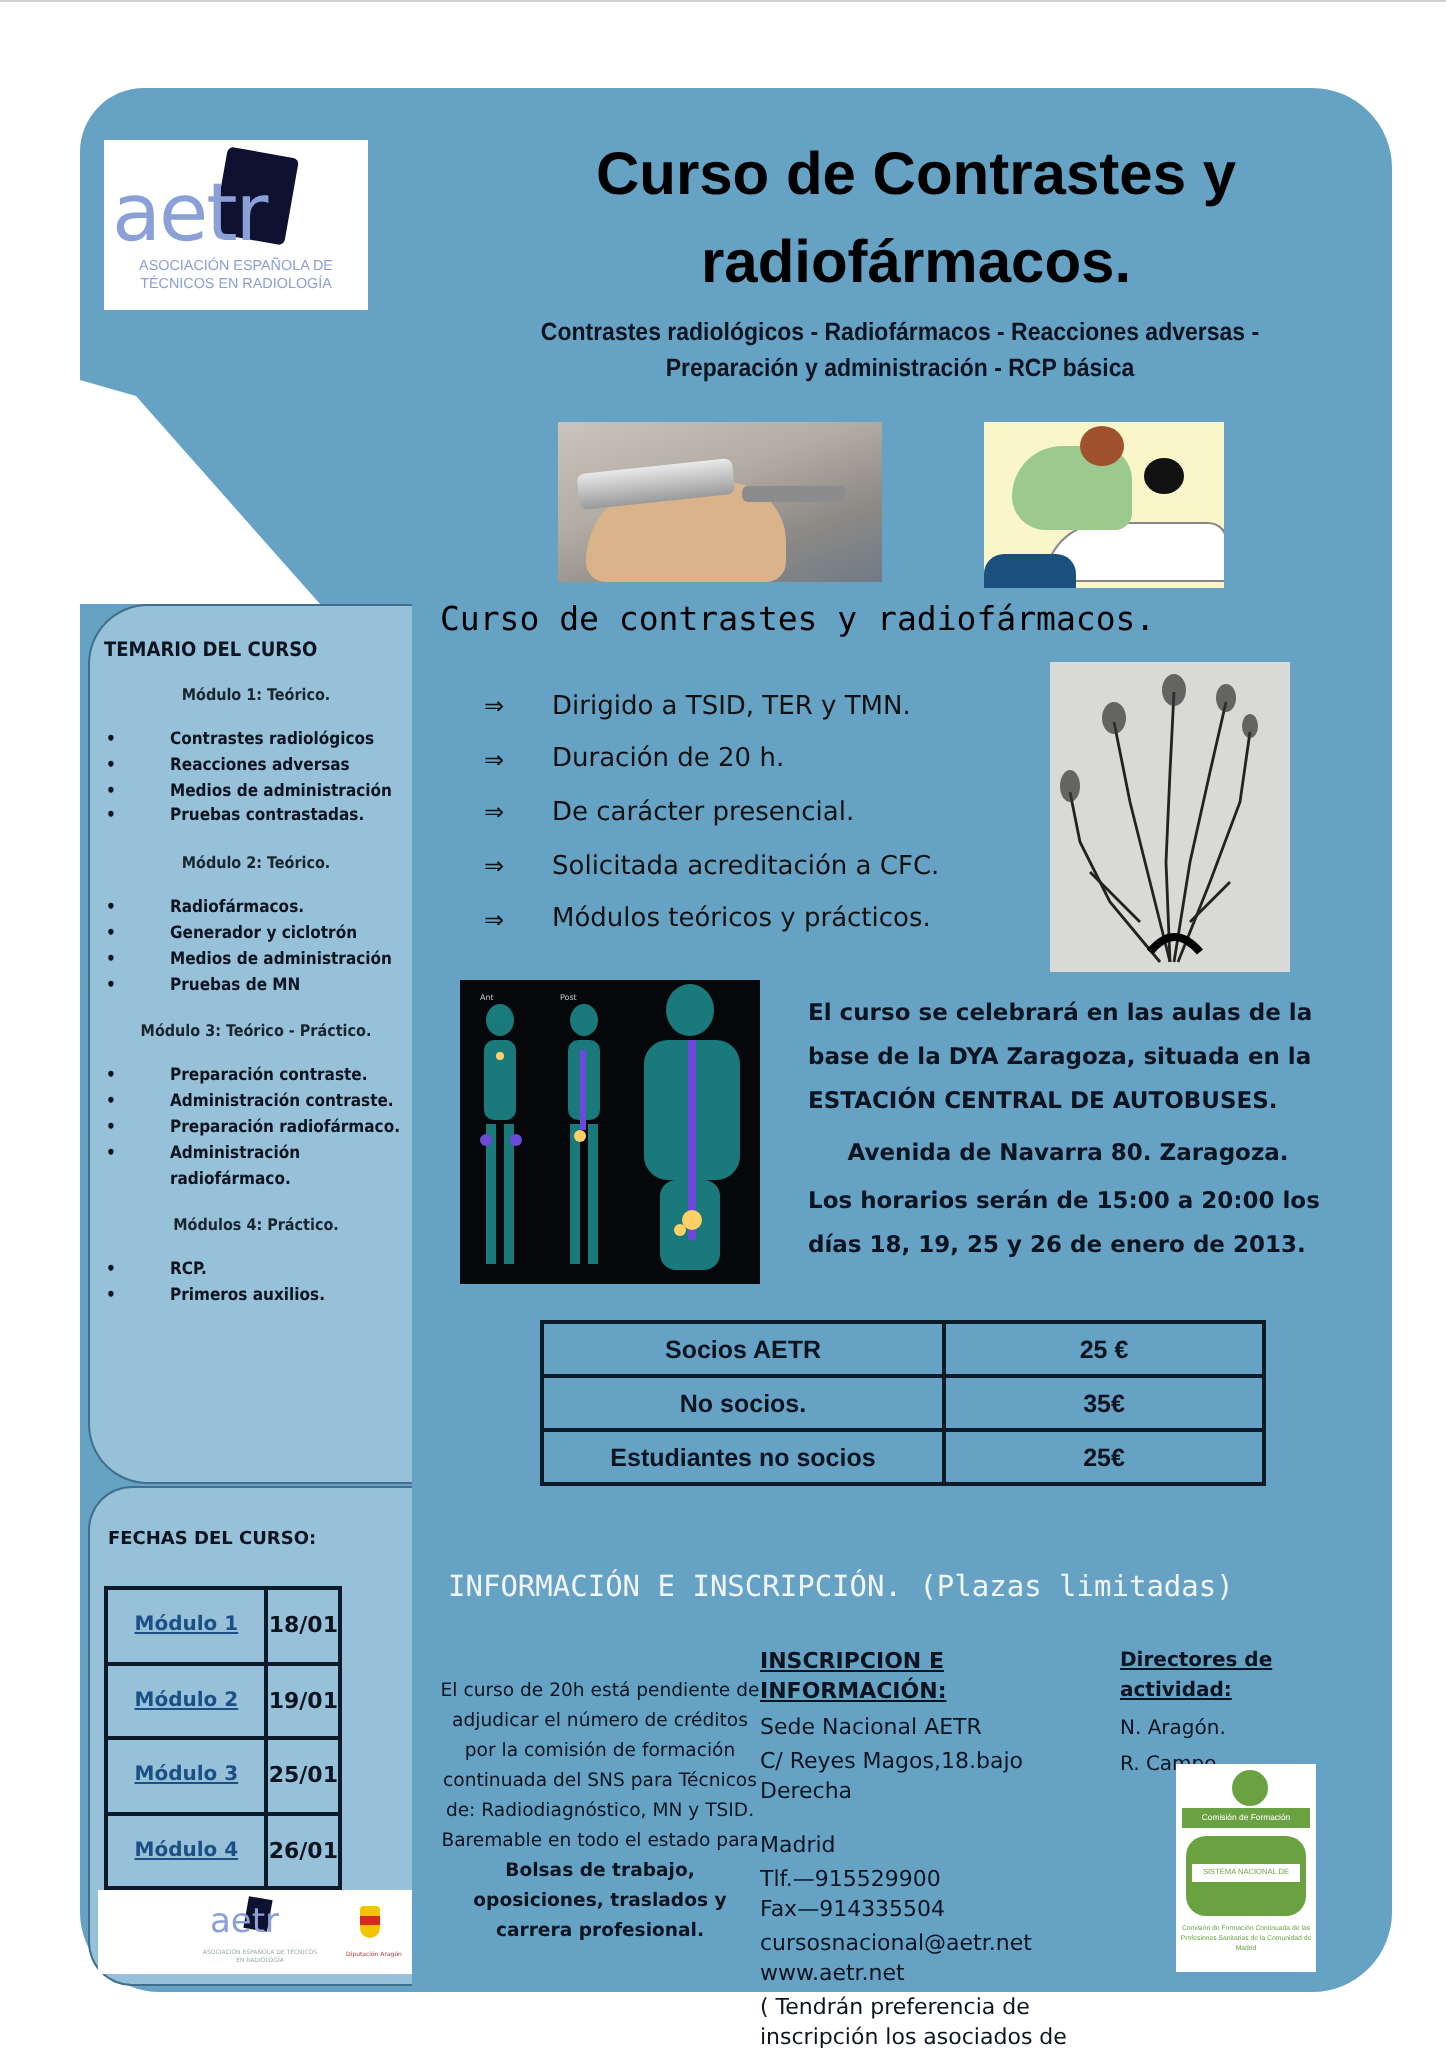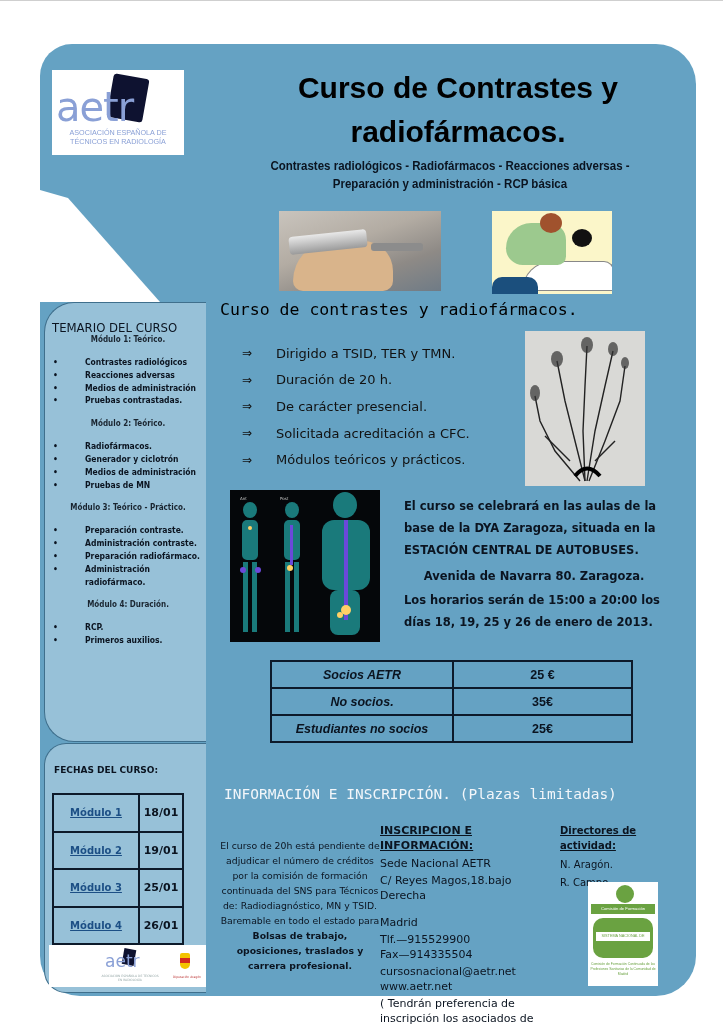--- a/index.html
+++ b/index.html
@@ -45,21 +45,21 @@
 
   .img-scan { position: absolute; left: 230px; top: 490px; width: 150px; height: 152px; background: #05070a; overflow: hidden; }
   .img-scan svg { width: 100%; height: 100%; }
 
   .venue { position: absolute; left: 404px; top: 495px; width: 272px; font-family: "DejaVu Sans", sans-serif; font-weight: bold; font-size: 11.5px; line-height: 22px; color: #0b1420; }
   .venue .c { text-align: center; padding-right: 12px; }
   .venue p { margin: 0; }
 
   .prices { position: absolute; left: 270px; top: 660px; width: 363px; border-collapse: collapse; border: 2px solid #0d1a2a; }
   .prices td { border: 2px solid #0d1a2a; height: 27px; text-align: center; font-family: "Liberation Sans", sans-serif; font-weight: bold; font-size: 12.5px; color: #0b1420; }
-  .prices td.l { width: 182px; font-style: italic; }
+  .prices td.l { width: 201px; }
 
   .info-heading { position: absolute; left: 224px; top: 786px; width: 460px; font-family: "DejaVu Sans Mono", monospace; font-size: 14.5px; color: #f2f6fa; letter-spacing: 0px; }
 
   .credits { position: absolute; left: 220px; top: 838px; width: 160px; text-align: center; font-family: "DejaVu Sans", sans-serif; font-size: 9.3px; line-height: 15px; color: #0b1420; }
   .credits b { font-weight: bold; }
 
   .insc { position: absolute; left: 380px; top: 823px; width: 170px; font-family: "DejaVu Sans", sans-serif; font-size: 11px; line-height: 15px; color: #0b1420; }
   .insc .h { font-weight: bold; text-decoration: underline; margin-bottom: 3px; }
   .insc p { margin: 0 0 2px; }
 
@@ -69,29 +69,29 @@
 
   .cfc-logo { position: absolute; left: 588px; top: 882px; width: 70px; height: 104px; background: #fff; overflow: hidden; }
   .cfc-logo .g1 { position: absolute; left: 28px; top: 3px; width: 18px; height: 18px; background: #6aa241; border-radius: 50%; }
   .cfc-logo .band { position: absolute; left: 3px; top: 22px; width: 64px; height: 10px; background: #6aa241; color: #fff; font-size: 4.2px; text-align: center; line-height: 10px; font-family: "Liberation Sans", sans-serif; }
   .cfc-logo .g2 { position: absolute; left: 5px; top: 36px; width: 60px; height: 40px; background: #6aa241; border-radius: 10px; }
   .cfc-logo .band2 { position: absolute; left: 8px; top: 50px; width: 54px; height: 9px; background: #fff; color: #6aa241; font-size: 3.8px; text-align: center; line-height: 9px; font-family: "Liberation Sans", sans-serif; }
   .cfc-logo .foot { position: absolute; left: 2px; top: 80px; width: 66px; color: #6aa241; font-size: 3.4px; line-height: 5px; text-align: center; font-family: "Liberation Sans", sans-serif; }
 
   
   .temario-content { position: absolute; left: 52px; top: 320px; width: 152px; font-family: "DejaVu Sans Condensed", "DejaVu Sans", sans-serif; color: #0b1420; }
-  .temario-content .th { font-weight: normal; font-size: 13px; letter-spacing: 0px; }
+  .temario-content .th { font-weight: bold; font-size: 10px; margin-bottom: 12px; letter-spacing: 0px; }
   .temario-content .mh { font-weight: bold; font-size: 8px; margin: 0 0 12px; color: #1a2530; text-align: center; }
   .temario-content ul { list-style: none; margin: 0 0 12px; }
   .temario-content li { display: flex; font-weight: bold; font-size: 8.5px; line-height: 12.8px; }
   .temario-content li .dot { width: 33px; flex: none; padding-left: 1px; }
   .temario-content li .t { flex: 1; }
 
   .fechas-title { position: absolute; left: 54px; top: 765px; font-family: "DejaVu Sans", sans-serif; font-weight: bold; font-size: 9px; color: #0b1420; }
-  .dates { position: absolute; left: 52px; top: 793px; width: 132px; border-collapse: collapse; border: 2px solid #0d1a2a; }
+  .dates { position: absolute; left: 52px; top: 793px; width: 119px; border-collapse: collapse; border: 2px solid #0d1a2a; }
   .dates td { border: 2px solid #0d1a2a; height: 37.5px; font-family: "DejaVu Sans", sans-serif; font-weight: bold; font-size: 10px; }
   .dates td.m { width: 86px; text-align: center; color: #1c4f85; text-decoration: underline; }
   .dates td.d { text-align: center; color: #0b1420; font-size: 11px; }
 
   .foot-logos { position: absolute; left: 49px; top: 945px; width: 157px; height: 42px; background: #fff; }
   .foot-logos .mini { position: absolute; left: 56px; top: 6px; font-size: 17px; color: #8aa0d6; font-family: "DejaVu Sans", sans-serif; }
   .foot-logos .mini-dark { position: absolute; left: 74px; top: 4px; width: 12px; height: 16px; background: #0e1230; transform: rotate(10deg); }
   .foot-logos .mini-sub { position: absolute; left: 52px; top: 29px; width: 58px; font-size: 3px; line-height: 4px; color: #9aa; text-align: center; }
   .foot-logos .shield { position: absolute; left: 131px; top: 8px; width: 10px; height: 16px; background: linear-gradient(#f3c400 0 30%, #d42b1e 30% 60%, #f3c400 60%); border-radius: 2px 2px 5px 5px; }
   .foot-logos .dga { position: absolute; left: 124px; top: 30px; width: 28px; font-size: 3px; color: #b33; text-align: center; }
@@ -323,21 +323,21 @@
     <li>
         <span class="dot">•</span>
         <span class="t">Preparación radiofármaco.</span>
       </li>
     <li>
         <span class="dot">•</span>
         <span class="t">Administración radiofármaco.</span>
       </li>
   </ul>
 
-  <div class="mh">Módulo 4: Duración.</div>
+  <div class="mh">Módulos 4: Práctico.</div>
   <ul>
     <li>
         <span class="dot">•</span>
         <span class="t">RCP.</span>
       </li>
     <li>
         <span class="dot">•</span>
         <span class="t">Primeros auxilios.</span>
       </li>
   </ul>

